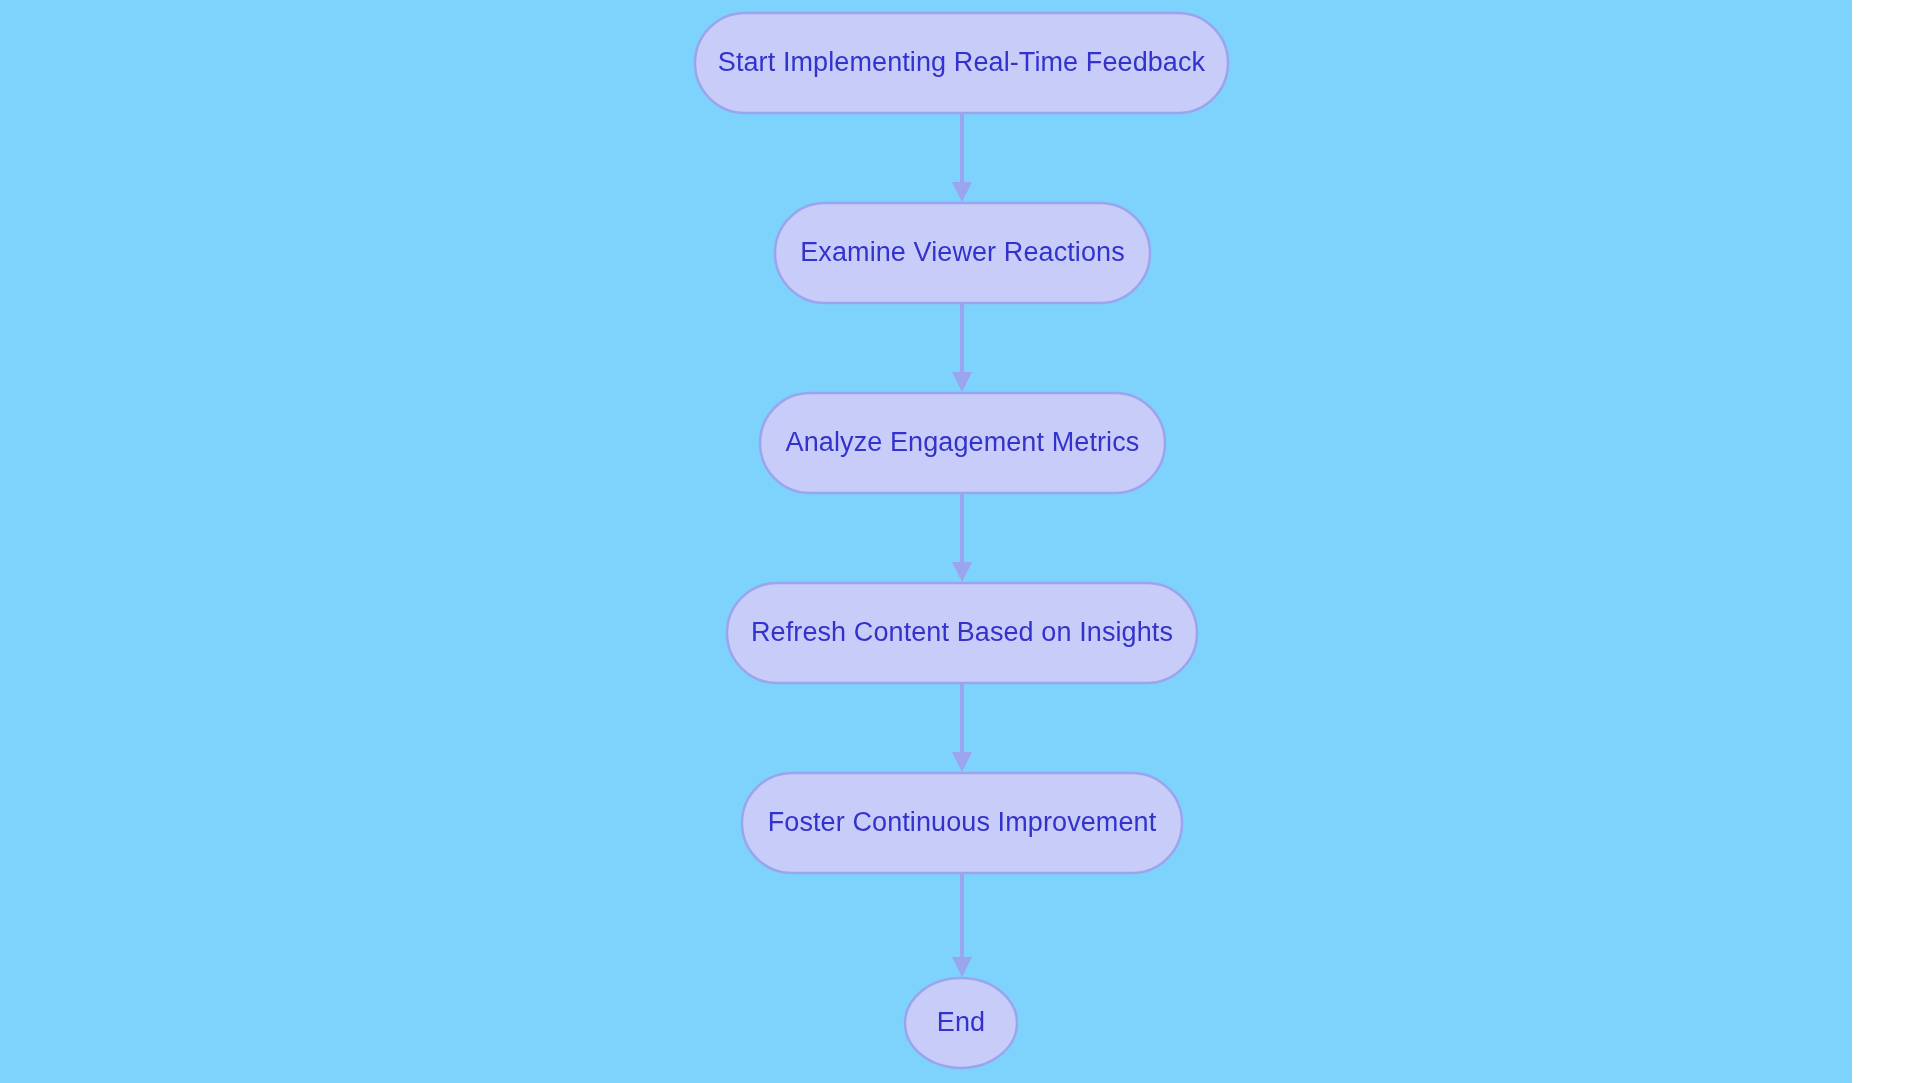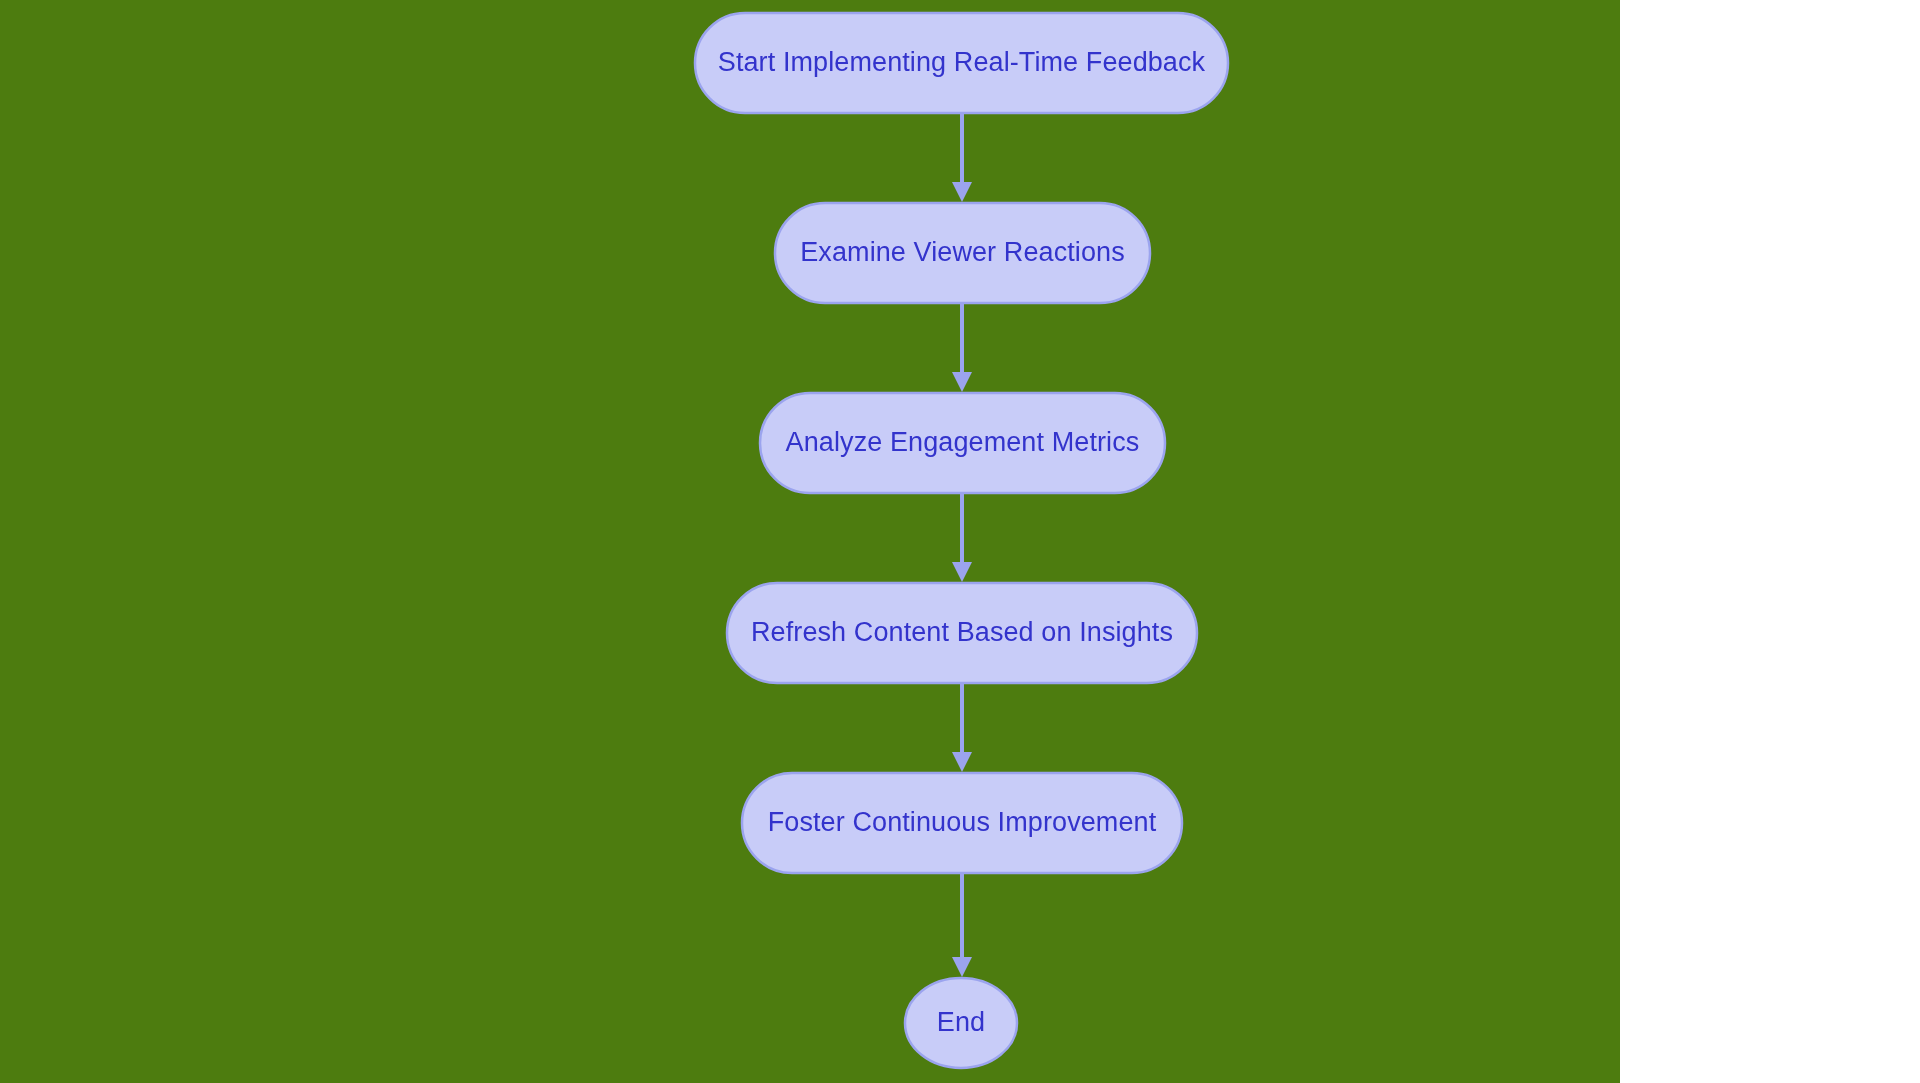--- a/index.html
+++ b/index.html
@@ -9,23 +9,23 @@
     background: #ffffff;
   }
   body {
     width: 1920px;
     height: 1083px;
     font-family: "Liberation Sans", sans-serif;
     overflow: hidden;
   }
   #flow-root {
     position: relative;
-    width: 1620px;
+    width: 1852px;
     height: 1083px;
-    background: #4d7c0f;
+    background: #7dd3fc;
   }
   #flow-svg {
     position: absolute;
     top: 0;
     left: 0;
     width: 1920px;
     height: 1083px;
     display: block;
   }
   .node-label {

